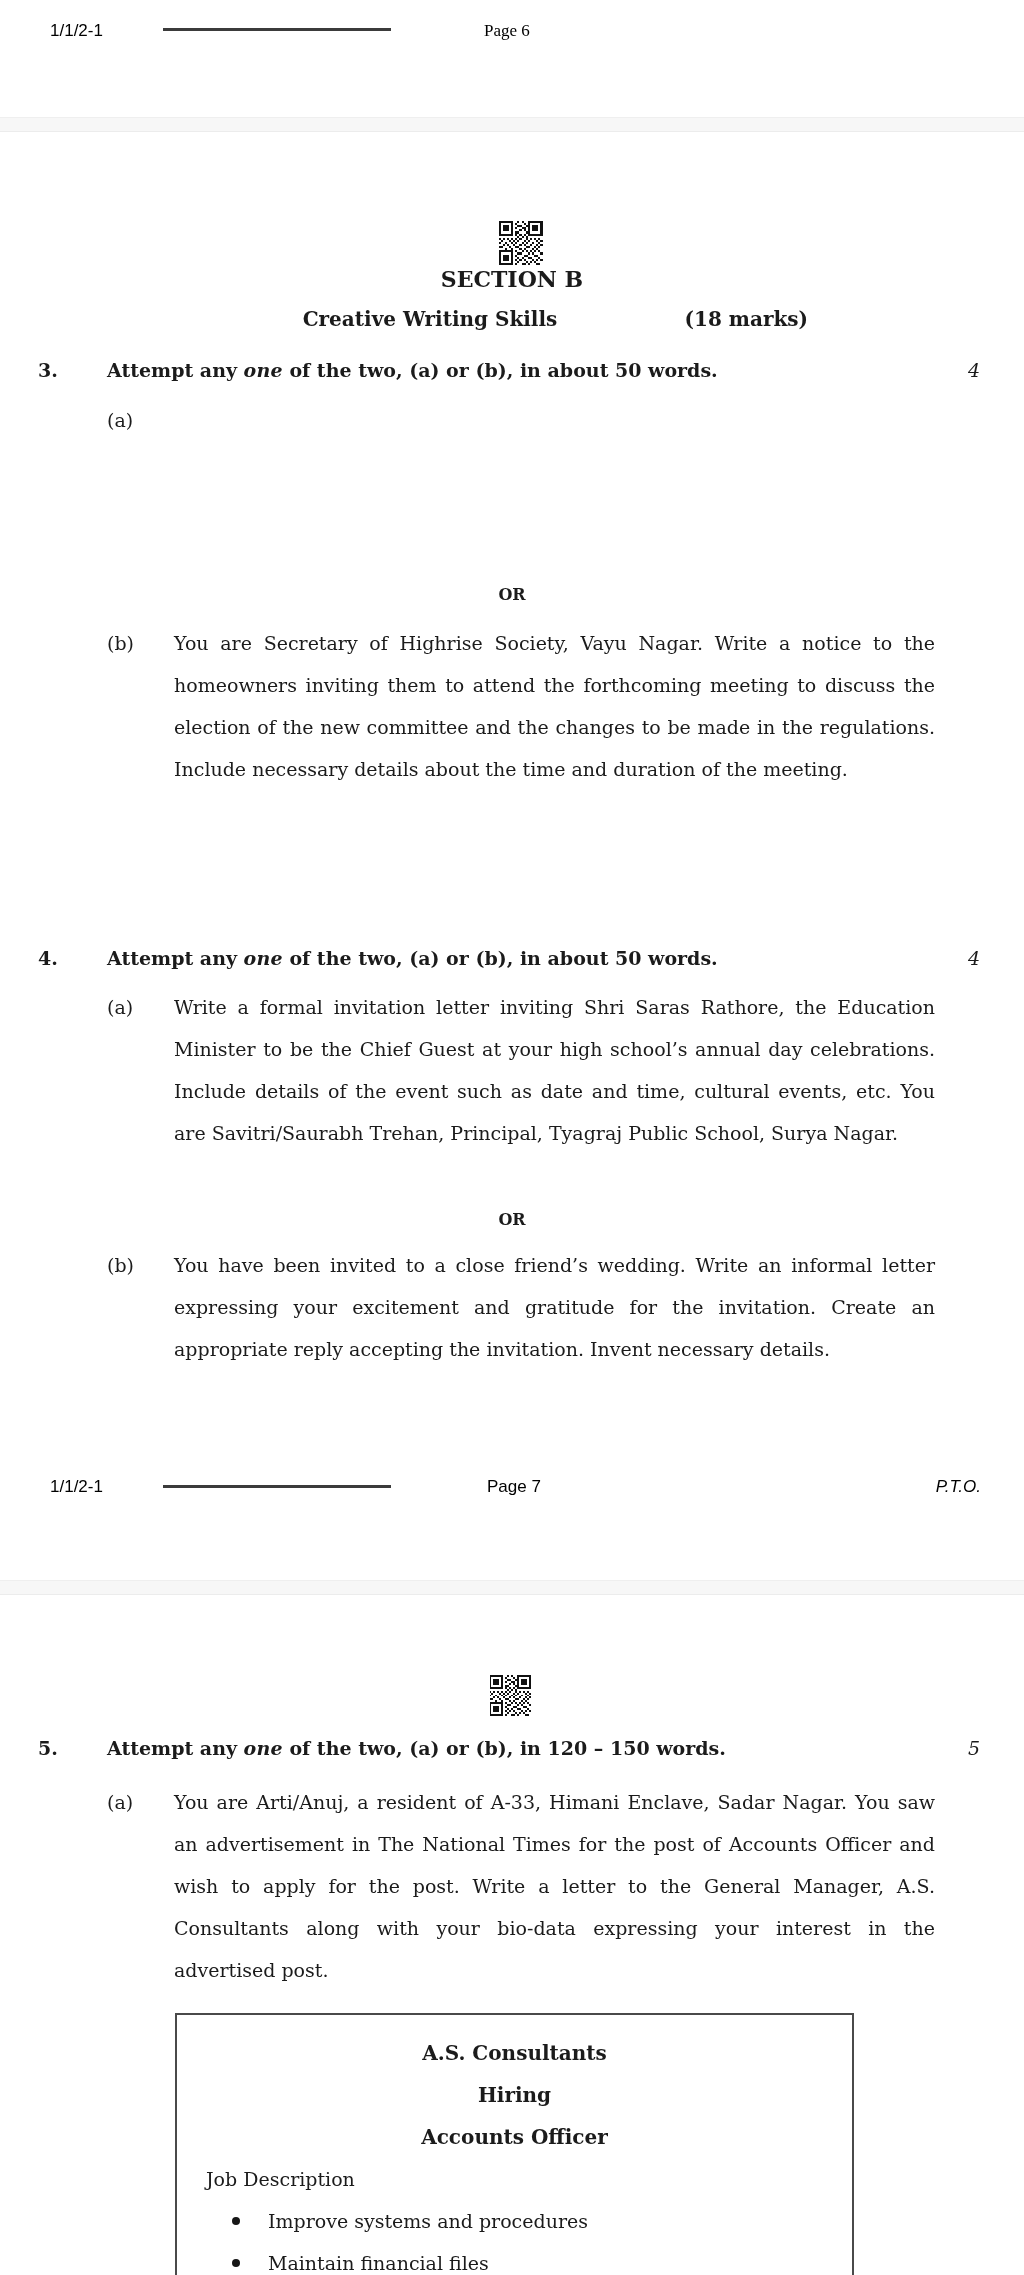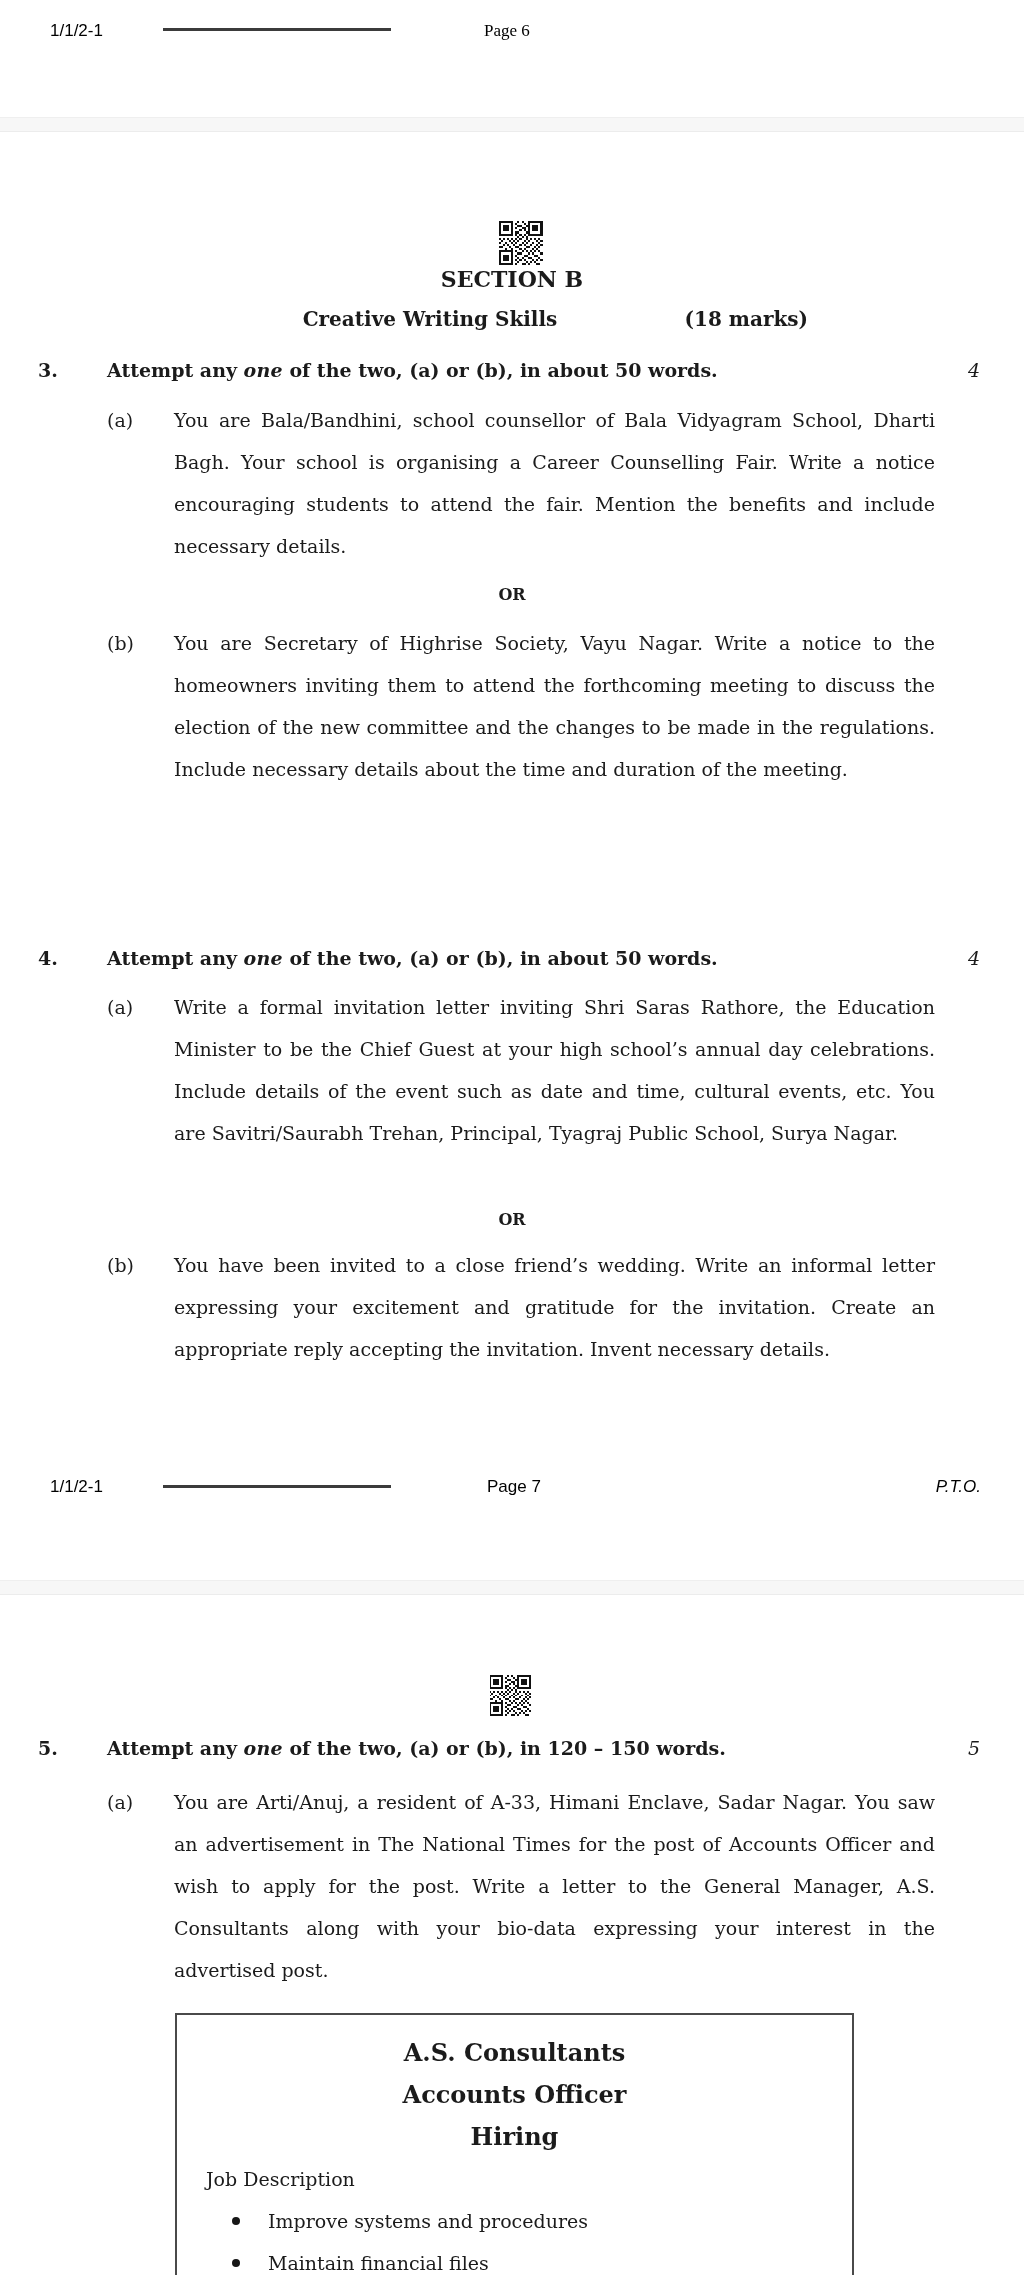--- a/index.html
+++ b/index.html
@@ -41,21 +41,21 @@
   .or-sep{position:absolute;left:0;width:1024px;text-align:center;
           font-weight:bold;font-size:16px;line-height:28px;}
 
   
   .qr{position:absolute;}
 
   
   .ad-box{position:absolute;left:175px;top:2013px;width:679px;height:330px;
           border:2px solid #4a4a4a;background:#fff;box-sizing:border-box;
           padding-top:17px;}
-  .ad-center{ text-align:center;font-weight:bold;font-size:24px;line-height:42px;}
+  .ad-center{ text-align:center;font-weight:bold;font-size:20px;line-height:42px;}
   .ad-sub{font-size:19px;line-height:42px;padding-left:29px;}
   .ad-bullet{position:relative;margin-left:91px;font-size:19px;line-height:42px;}
   .ad-bullet::before{content:"";position:absolute;left:-36px;top:17px;width:8px;height:8px;
                      border-radius:50%;background:#161616;}
 </style>
 </head>
 <body>
 
 <div class="abs pg-furniture" style="left:50px;top:21px;">1/1/2-1</div>
 <div class="rule" style="left:163px;top:28px;width:228px;"></div>
@@ -83,21 +83,20 @@
 </div>
 
 <div class="q-row" style="top:357px;">
   <span class="q-num">3.</span>
   <span class="q-prompt"><span>Attempt any </span><b><i>one</i></b><span> of the two, (a) or (b), in about 50 words.</span></span>
   <span class="q-marks">4</span>
 </div>
 
 <div class="opt" style="top:399px;">
   <span class="opt-label">(a)</span>
-  <div class="opt-text">You are Bala/Bandhini, school counsellor of Bala Vidyagram School, Dharti Bagh. Your school is organising a Career Counselling Fair. Write a notice encouraging students to attend the fair. Mention the benefits and include necessary details.</div>
 </div>
 
 <div class="or-sep" style="top:581px;">OR</div>
 
 <div class="opt" style="top:622px;">
   <span class="opt-label">(b)</span>
   <div class="opt-text">You are Secretary of Highrise Society, Vayu Nagar. Write a notice to the homeowners inviting them to attend the forthcoming meeting to discuss the election of the new committee and the changes to be made in the regulations.  Include necessary details about the time and duration of the meeting.</div>
 </div>
 
 <div class="q-row" style="top:945px;">
@@ -144,18 +143,18 @@
   <span class="q-marks">5</span>
 </div>
 
 <div class="opt" style="top:1781px;">
   <span class="opt-label">(a)</span>
   <div class="opt-text">You are Arti/Anuj, a resident of A-33, Himani Enclave, Sadar Nagar. You saw an advertisement in The National Times for the post of Accounts Officer and wish to apply for the post. Write a letter to the General Manager, A.S. Consultants along with your bio-data expressing your interest in the advertised post.</div>
 </div>
 
 <div class="ad-box">
   <div class="ad-center">A.S. Consultants</div>
+  <div class="ad-center">Hiring</div>
   <div class="ad-center">Accounts Officer</div>
-  <div class="ad-center">Hiring</div>
   <div class="ad-sub">Job Description</div>
   <div class="ad-bullet">Improve systems and procedures</div>
   <div class="ad-bullet">Maintain financial files</div>
 </div>
 
 </body></html>

